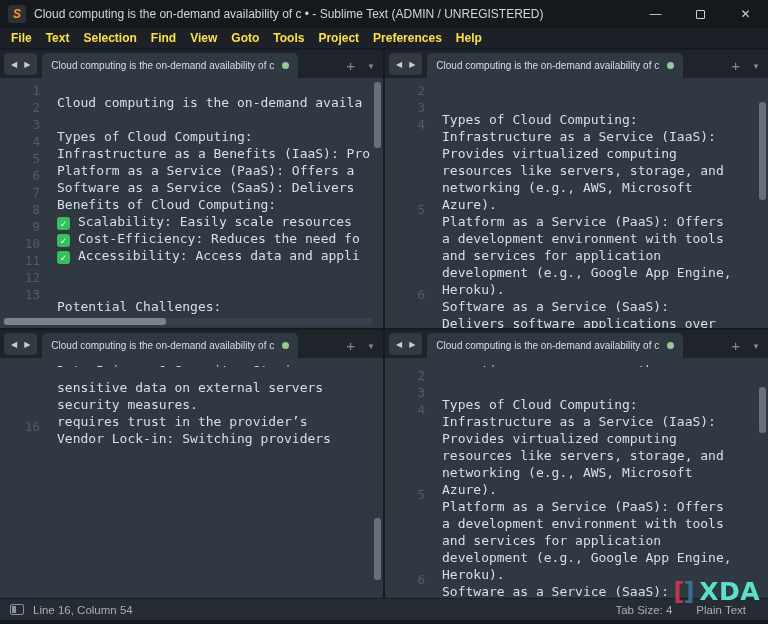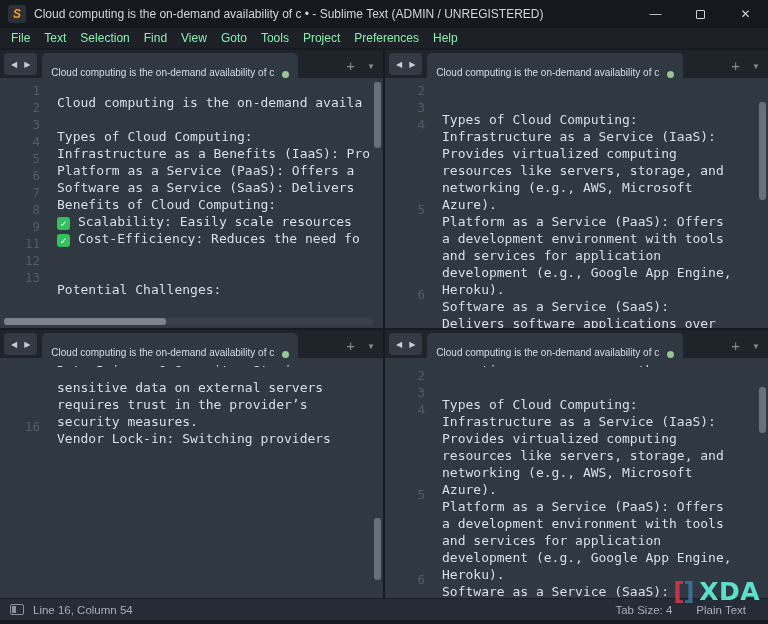--- a/index.html
+++ b/index.html
@@ -14,34 +14,34 @@
     font-weight:bold; font-style:italic; font-size:12px; line-height:18px; text-align:center;
     flex:none; margin-right:8px; }
   .title-text { white-space:nowrap; overflow:hidden; }
   .win-controls { margin-left:auto; display:flex; height:100%; }
   .win-btn { width:45px; height:100%; display:flex; align-items:center; justify-content:center;
     color:#cfd3d9; font-size:12px; }
   .win-btn.max span { width:9px; height:9px; border:1px solid #cfd3d9; border-radius:1px; display:block; }
 
   
   .menubar { height:20px; flex:none; display:flex; align-items:center; background:#1d2127;
-    color:#86efac; font-size:12px; padding-left:4px; }
+    color:#fde047; font-size:12px; padding-left:4px;font-weight:bold; }
   .menu-item { padding:0 7px; height:100%; display:flex; align-items:center; }
 
   
   .editor { flex:none; height:550px; display:grid; grid-template-columns:383px 2px 383px;
     grid-template-rows:278px 2px 268px; background:#171b21; padding-top:2px; }
   .gap { background:#171b21; }
   .pane { background:#303841; position:relative; overflow:hidden; display:flex; flex-direction:column; }
 
   
   .tabbar { height:28px; flex:none; background:#1f242b; display:flex; align-items:flex-end; padding:0 8px 0 4px; }
   .nav-arrows { height:22px; margin-bottom:3px; display:flex; align-items:center; gap:7px;
     background:#333a44; border-radius:4px; padding:0 7px; color:#c9ced5; font-size:8px; flex:none; }
-  .tab { height:25px; background:#303841; border-radius:5px 5px 0 0; display:flex; align-items:flex-end;
+  .tab { height:25px; background:#303841; border-radius:5px 5px 0 0; display:flex; align-items:center;
     padding:0 9px; margin-left:5px; min-width:0; }
   .tab-label { font-size:10px; color:#d8dee9; white-space:nowrap; overflow:hidden; }
   .dot { width:7px; height:7px; border-radius:50%; flex:none; margin-left:8px; }
   .tab-actions { margin-left:auto; display:flex; align-items:center; gap:12px; color:#848c98;
     margin-bottom:6px; flex:none; padding-left:8px; }
   .plus { font-size:15px; line-height:12px; }
   .chev { font-size:8px; }
 
   
   .code { flex:1; overflow:hidden; padding-top:4px; position:relative;
@@ -130,20 +130,21 @@
       <div class="code">
           <div class="row"><span class="num">1</span><span class="txt">Cloud computing is the on-demand availa</span></div>
           <div class="row"><span class="num">2</span><span class="txt"></span></div>
           <div class="row"><span class="num">3</span><span class="txt">Types of Cloud Computing:</span></div>
           <div class="row"><span class="num">4</span><span class="txt">Infrastructure as a Benefits (IaaS): Pro</span></div>
           <div class="row"><span class="num">5</span><span class="txt">Platform as a Service (PaaS): Offers a</span></div>
           <div class="row"><span class="num">6</span><span class="txt">Software as a Service (SaaS): Delivers</span></div>
           <div class="row"><span class="num">7</span><span class="txt">Benefits of Cloud Computing:</span></div>
           <div class="row"><span class="num">8</span><span class="txt"><span class="chk" style="background: rgb(53, 192, 94);">✓</span>Scalability: Easily scale resources</span></div>
           <div class="row"><span class="num">9</span><span class="txt"><span class="chk" style="background: rgb(53, 192, 94);">✓</span>Cost-Efficiency: Reduces the need fo</span></div>
+          <div class="row"><span class="num">10</span><span class="txt"><span class="chk" style="background: rgb(53, 192, 94);">✓</span>Accessibility: Access data and appli</span></div>
           <div class="row"><span class="num">11</span></div>
           <div class="row"><span class="num">12</span><span class="txt"></span></div>
           <div class="row"><span class="num">13</span><span class="txt">Potential Challenges:</span></div>
           <div class="partial-bottom">
             <div class="row"><span class="num"></span><span class="txt">Internet Dependency: Requires a stable</span></div>
           </div>
         </div>
       <div class="vsb"></div>
       <div class="hsb-track">
           <div class="hsb-thumb"></div>
@@ -201,22 +202,22 @@
         <div class="tab-actions">
           <span class="plus">+</span>
           <span class="chev">▼</span>
         </div>
       </div>
       <div class="code">
           <div class="partial-top">
             <div class="row"><span class="num"></span><span class="txt">Data Privacy &amp; Security: Storing</span></div>
           </div>
           <div class="row"><span class="num"></span><span class="txt">sensitive data on external servers</span></div>
+          <div class="row"><span class="num"></span><span class="txt">security measures.</span></div>
           <div class="row"><span class="num"></span><span class="txt">requires trust in the provider’s</span></div>
-          <div class="row"><span class="num"></span><span class="txt">security measures.</span></div>
           <div class="row"><span class="num">16</span><span class="txt">Vendor Lock-in: Switching providers</span></div>
         </div>
       <div class="vsb"></div>
     </div>
 
     <div class="gap"></div>
 
     <div class="pane pane-4">
       <div class="tabbar">
         <div class="nav-arrows">

